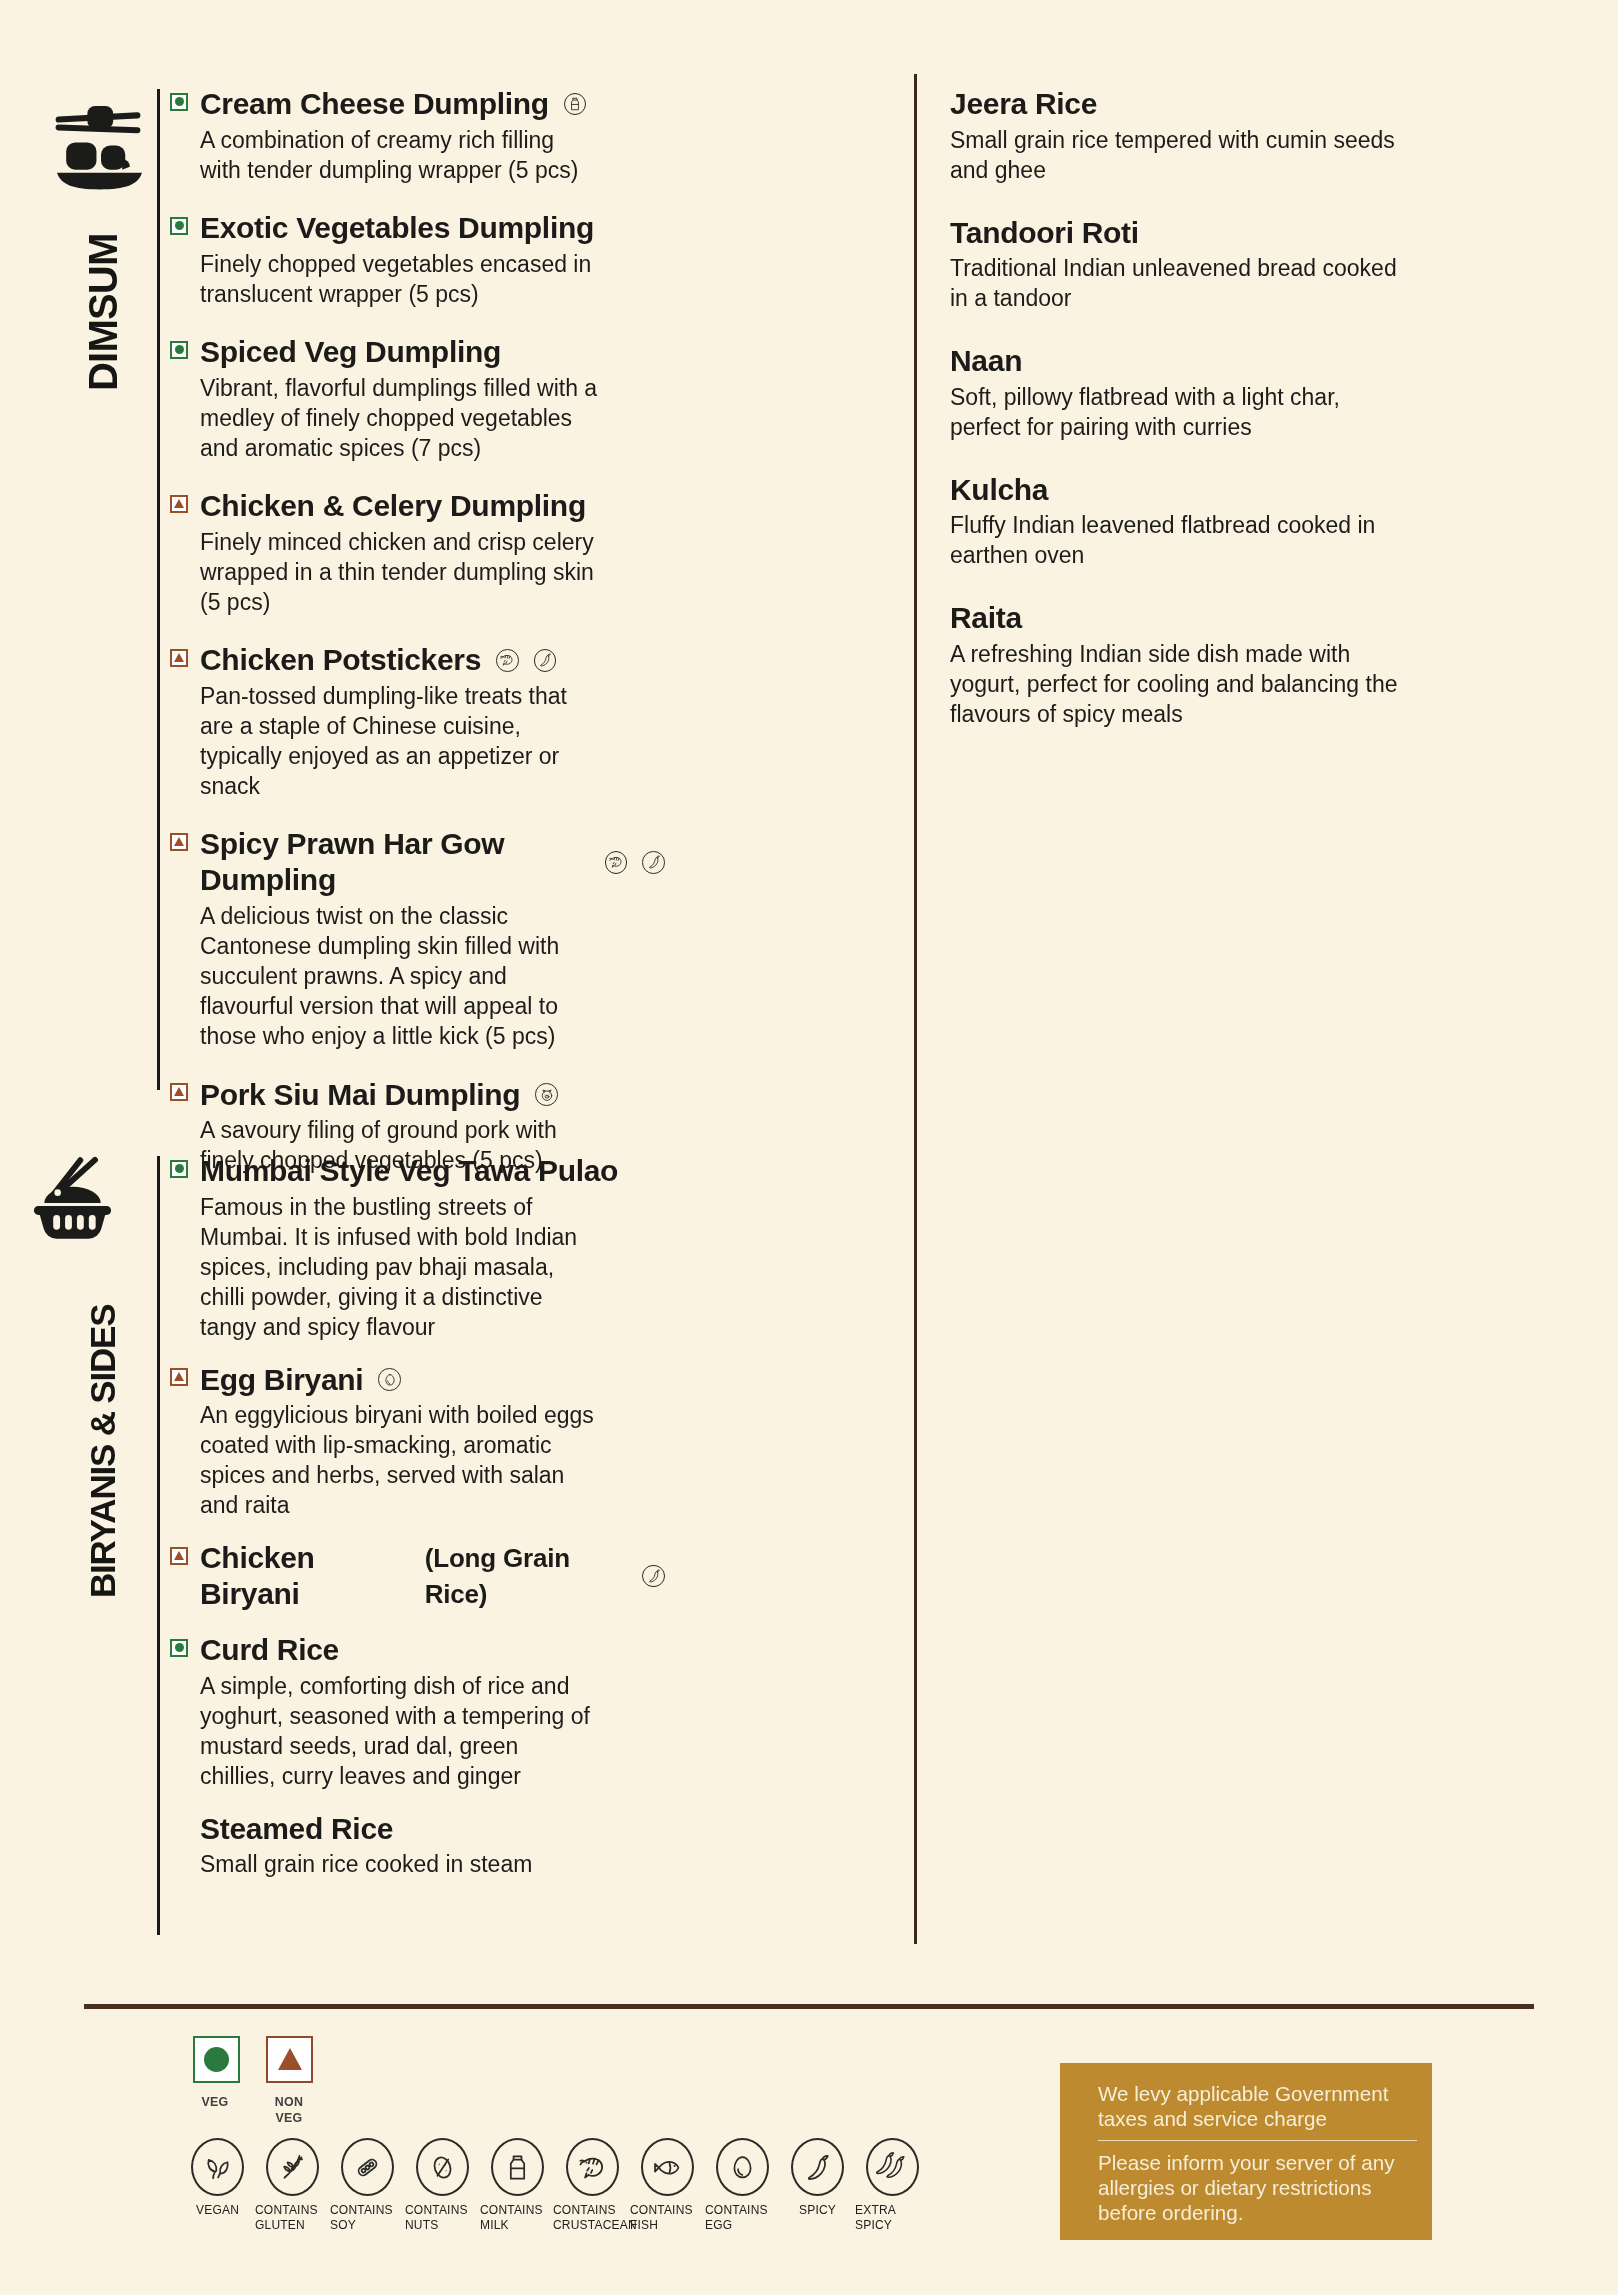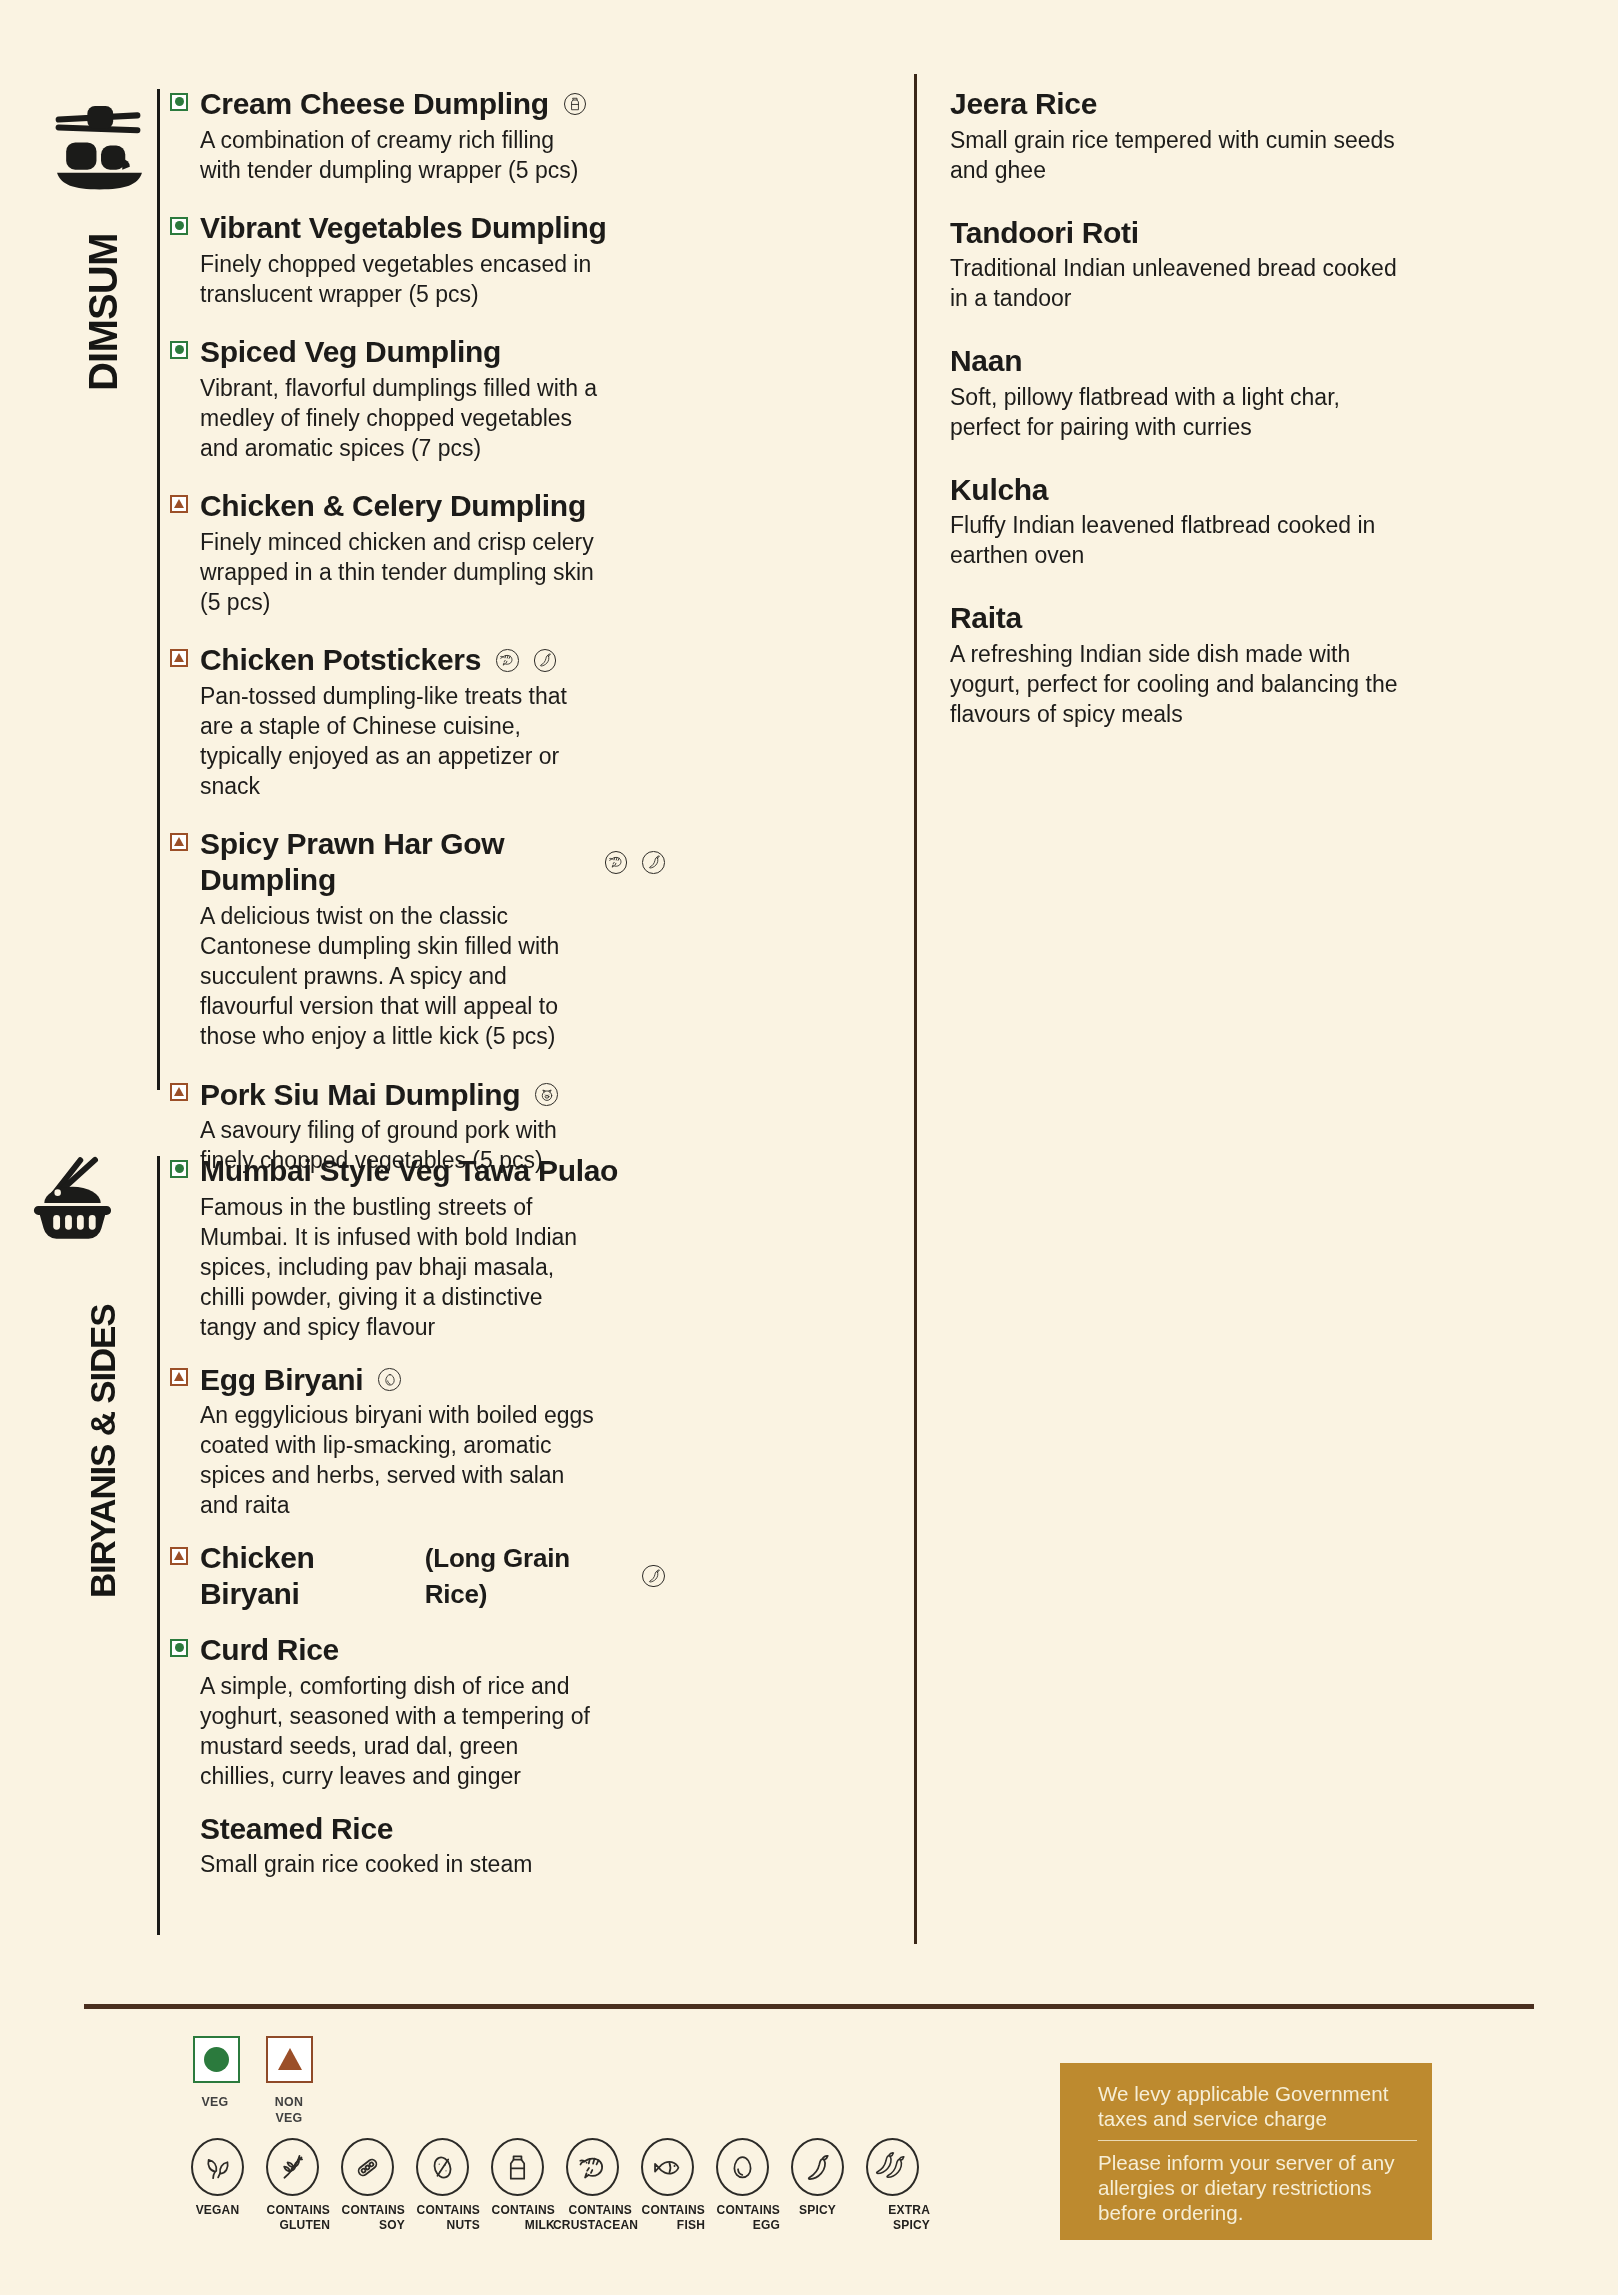--- a/index.html
+++ b/index.html
@@ -60,22 +60,22 @@
   .sqlab{position:absolute;top:2095px;width:50px;text-align:center;font-size:12.4px;font-weight:700;
     letter-spacing:0.3px;line-height:15.7px;color:#404040;}
   .sqlab.v{left:190px;}
   .sqlab.nv{left:264px;}
 
   .alrow{position:absolute;left:180px;top:2138px;display:flex;}
   .alcell{width:75px;display:flex;flex-direction:column;align-items:center;}
   .alcirc{width:49px;height:54px;border:2.5px solid #2B2A27;border-radius:50%;
     display:flex;align-items:center;justify-content:center;}
   .alcirc svg{width:35px;height:35px;}
-  .allab{margin-top:7.4px;font-size:12px;font-weight:700;letter-spacing:0.2px;line-height:15px;
-    text-align:right;color:#21201E;max-width:79px;}
+  .allab{margin-top:7.4px;font-size:12px;font-weight:400;letter-spacing:0.2px;line-height:15px;
+    text-align:left;color:#21201E;max-width:79px;}
 
   .notebox{position:absolute;left:1060px;top:2063px;width:372px;height:177px;background:#BD8A2F;
     box-sizing:border-box;padding:18px 15px 0 38px;color:#F6EED6;}
   .notebox p{margin:0;font-size:20.6px;line-height:25px;}
   .notebox .sep{border:none;border-top:0.8px solid rgba(246,238,214,.8);margin:9px 0 9px 0;}
 </style>
 </head>
 <body>
 
 <svg width="0" height="0" style="position:absolute">
@@ -201,21 +201,21 @@
           </span>
       </h3>
       <p class="idesc">A combination of creamy rich filling with tender dumpling wrapper (5 pcs)</p>
     </div>
 
     <div class="item">
       <span class="ind veg">
           <span class="dot"></span>
         </span>
       <h3 class="iname">
-        <span>Vibrant Vegetables Dumpling</span>
+        <span>Exotic Vegetables Dumpling</span>
       </h3>
       <p class="idesc">Finely chopped vegetables encased in translucent wrapper (5 pcs)</p>
     </div>
 
     <div class="item">
       <span class="ind veg">
           <span class="dot"></span>
         </span>
       <h3 class="iname">
         <span>Spiced Veg Dumpling</span>

